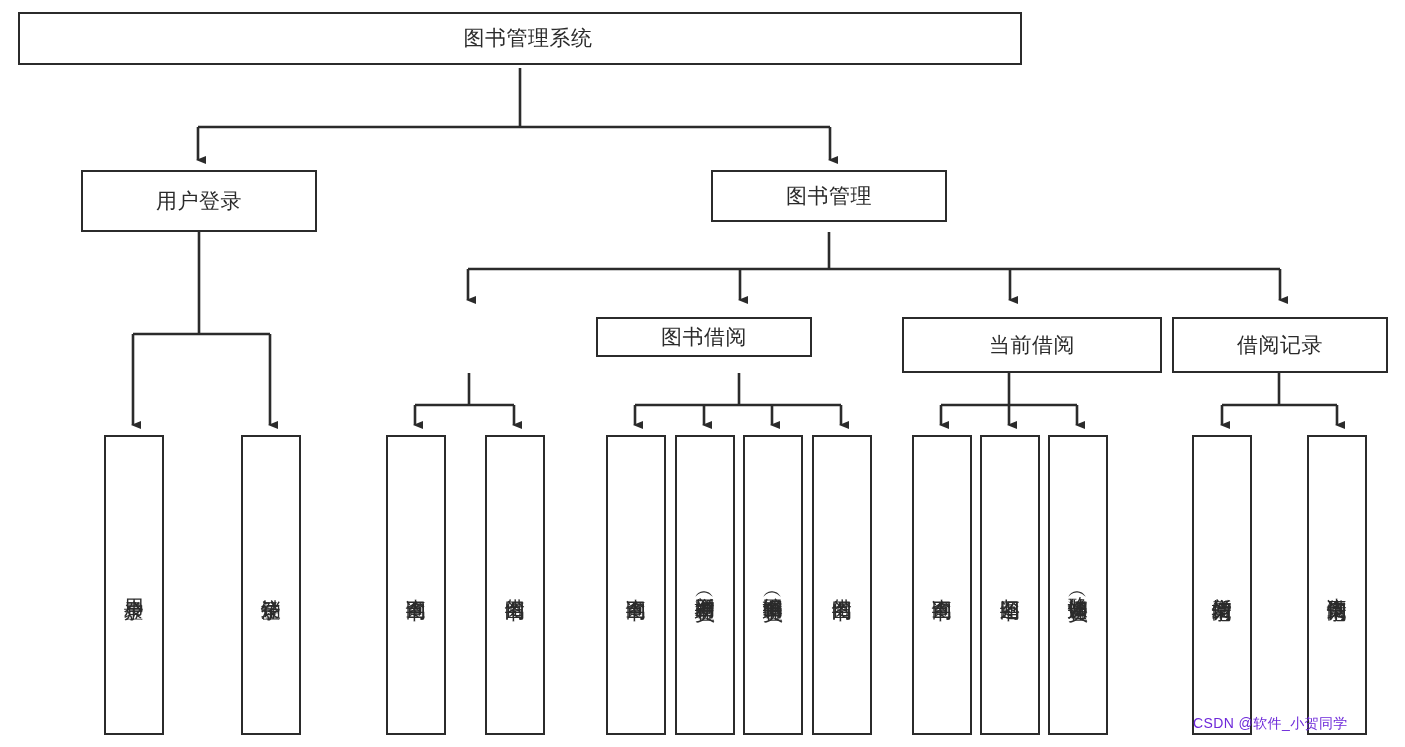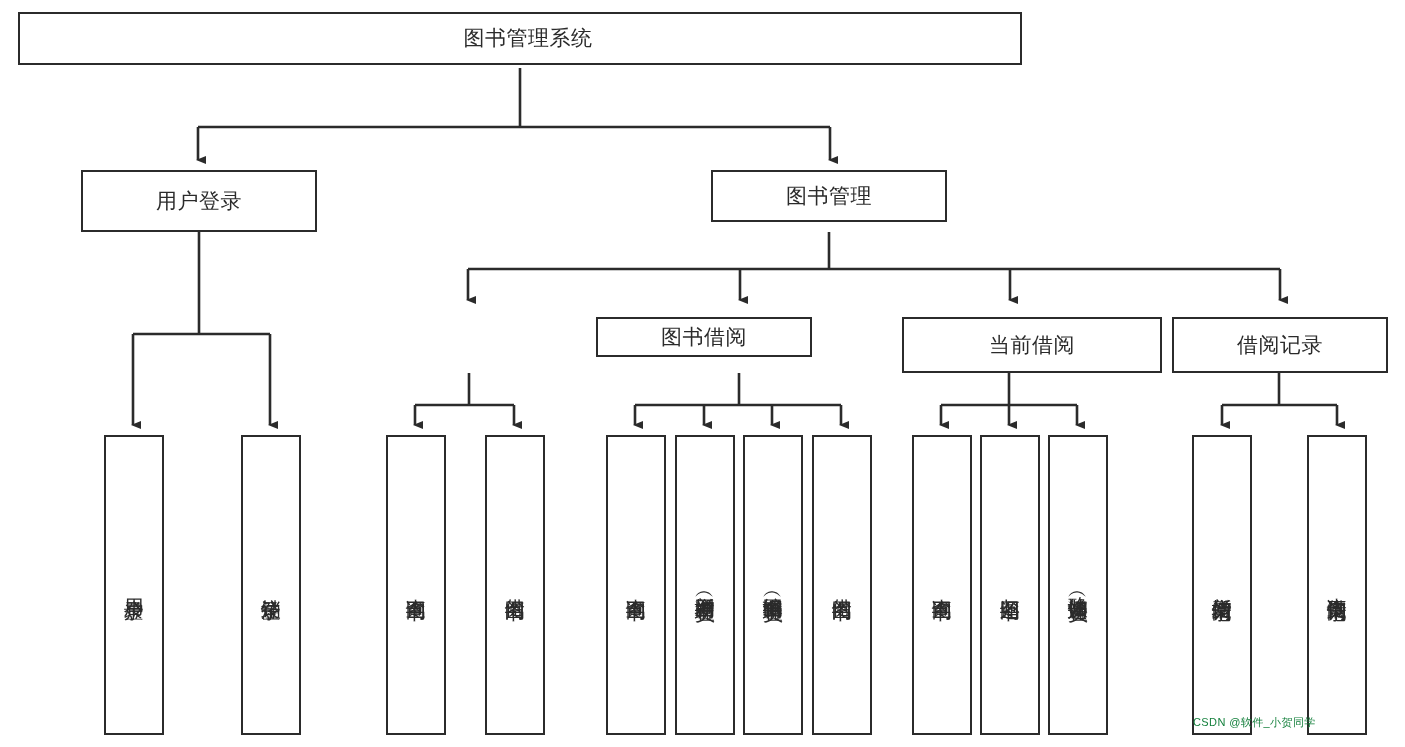--- a/index.html
+++ b/index.html
@@ -51,22 +51,22 @@
     writing-mode: vertical-rl;
     text-orientation: upright;
     font-size: 20px;
     line-height: 1.22;
     letter-spacing: 1px;
     white-space: nowrap;
     max-height: 280px;
   }
   .watermark {
     position: absolute;
-    font-size: 11px;
-    color: #15803d;
+    font-size: 14px;
+    color: #6d28d9;
     white-space: nowrap;
     letter-spacing: 0.4px;
   }
 </style>
 </head>
 <body>
 
 <div id="canvas">
 
   <svg class="wires" viewBox="0 0 1405 747" xmlns="http://www.w3.org/2000/svg">

